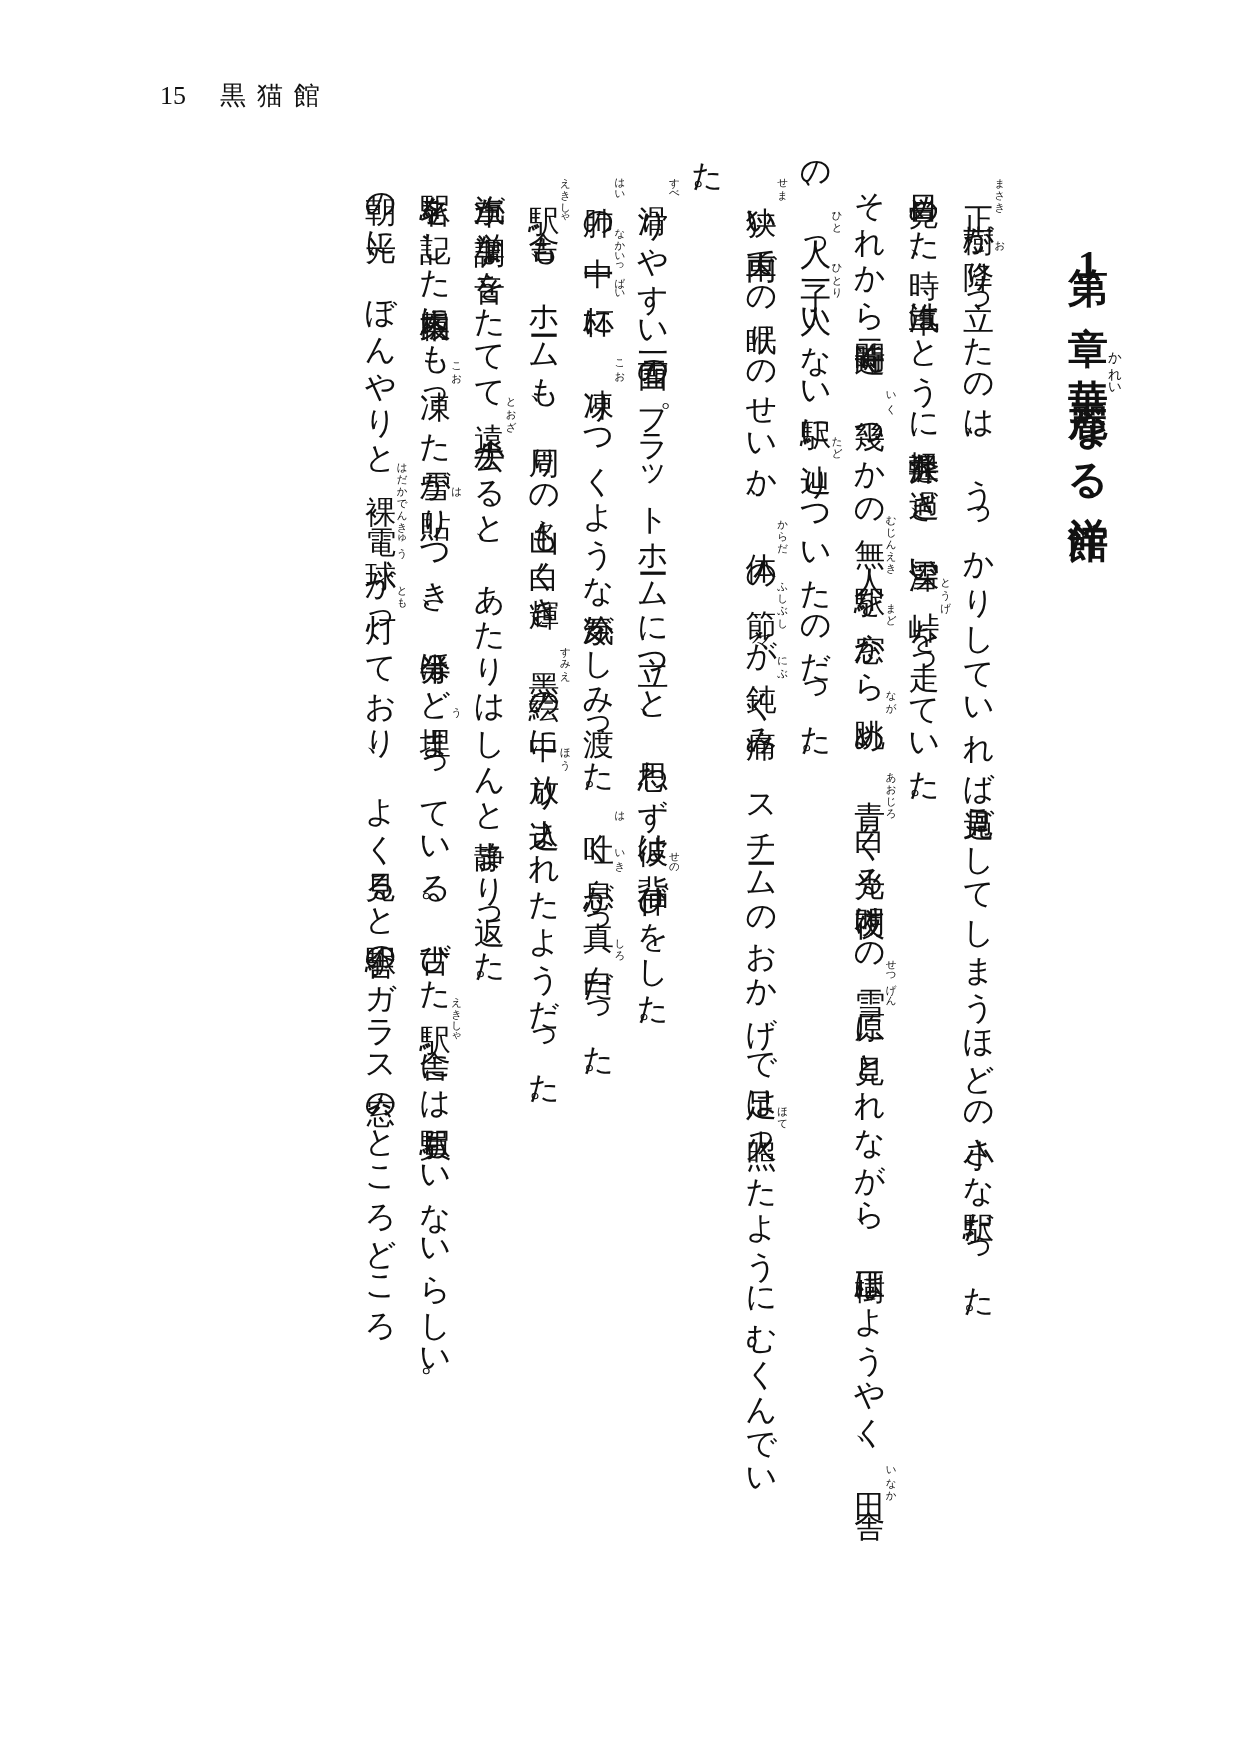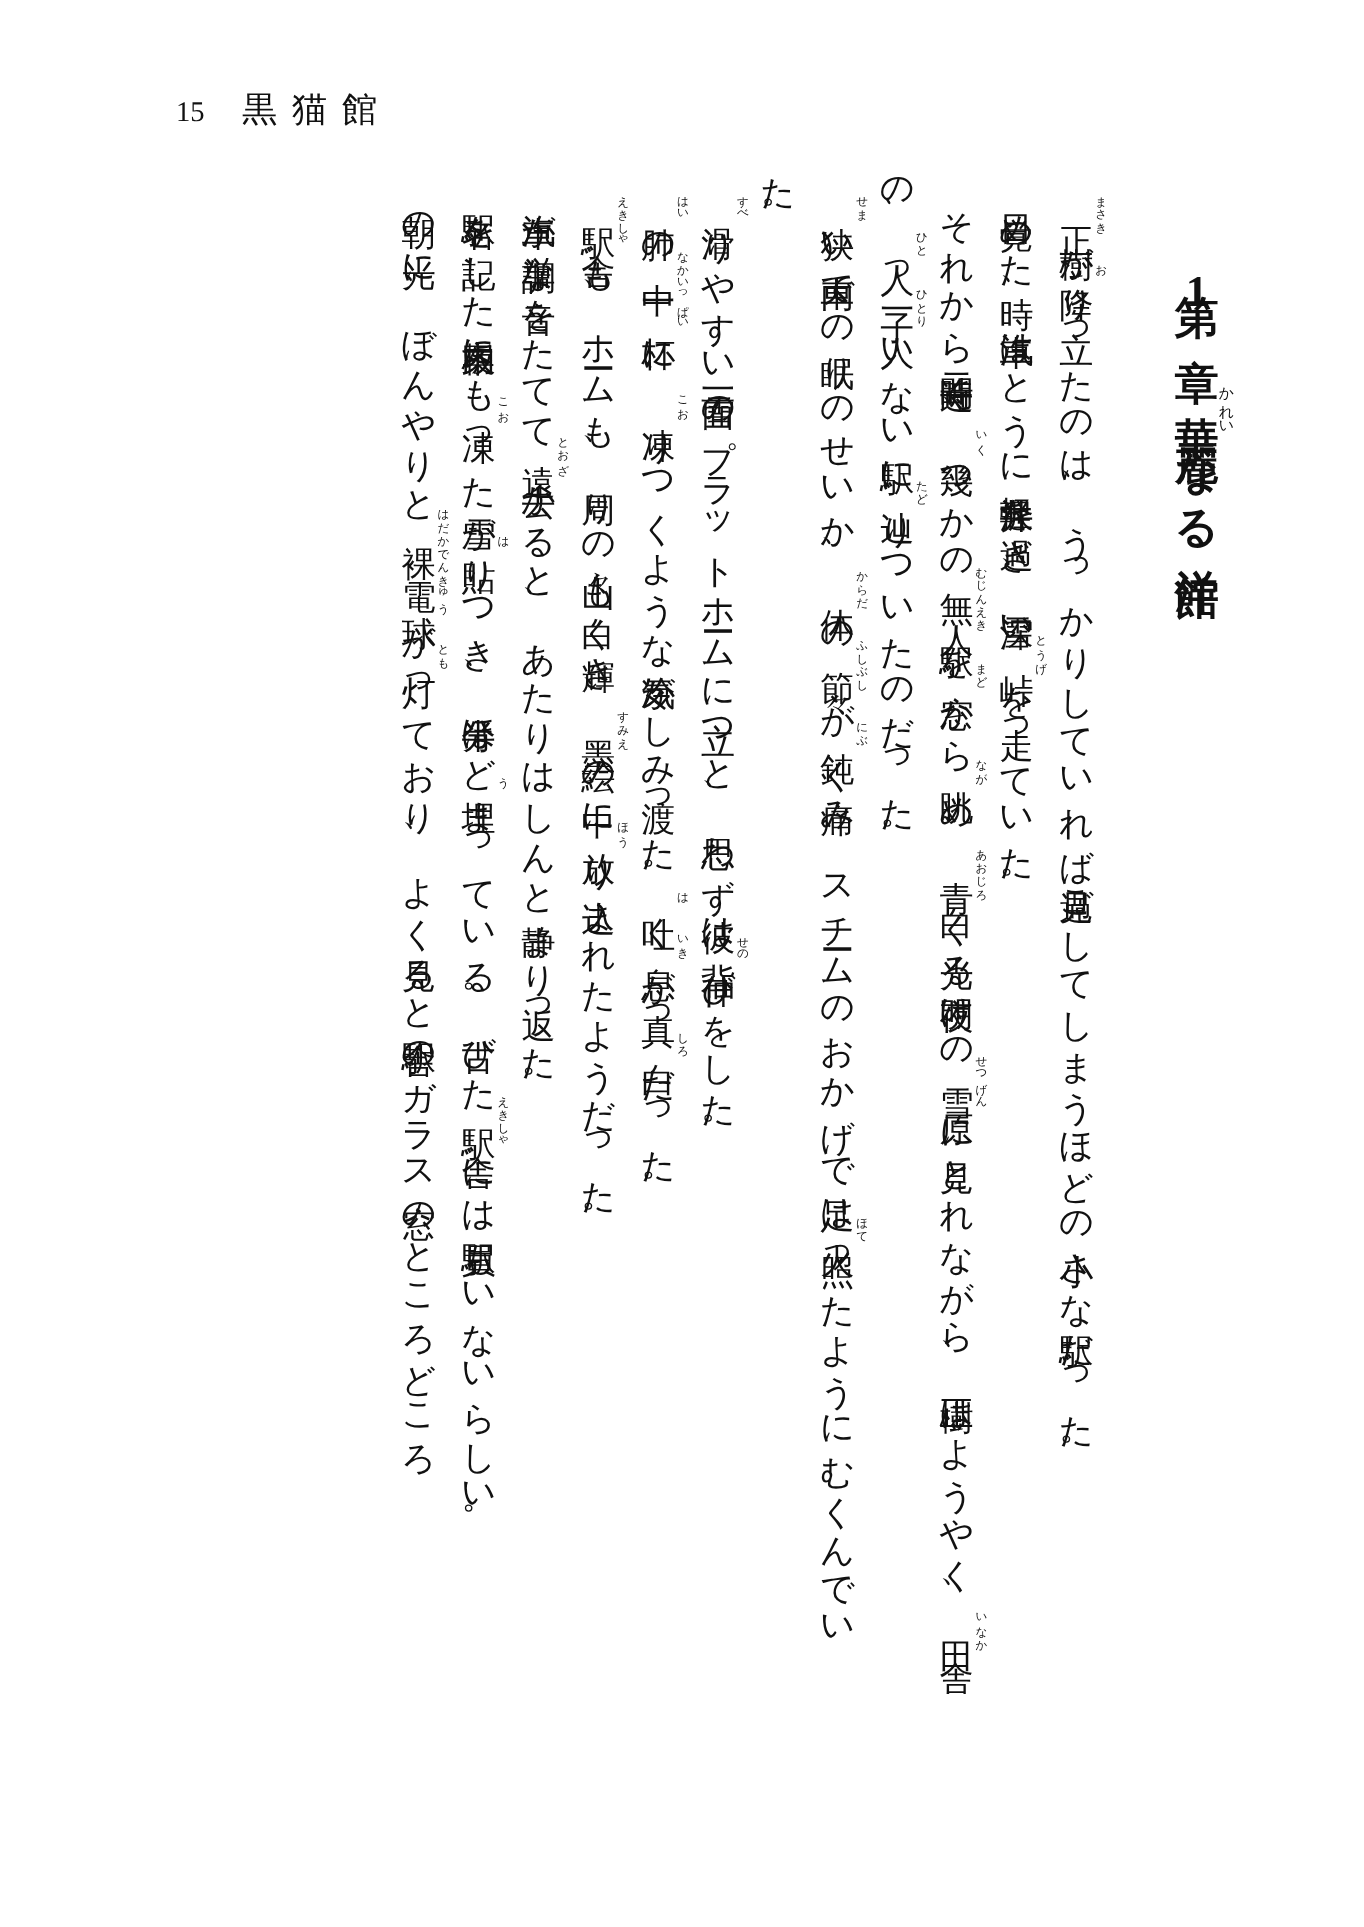--- a/index.html
+++ b/index.html
@@ -32,21 +32,21 @@
     font-size: 26px;
     letter-spacing: 0.18em;
     color: #111;
   }
   .header .folio {
     font-family: "Liberation Serif", serif;
     font-size: 26px;
     letter-spacing: 0;
   }
   .header .booktitle {
-    font-size: 32px;
+    font-size: 26px;
     letter-spacing: 0.42em;
   }
 
   
   .body-area {
     position: absolute;
     top: 140px;
     right: 118px;
     width: 1000px;
     height: 1480px;

